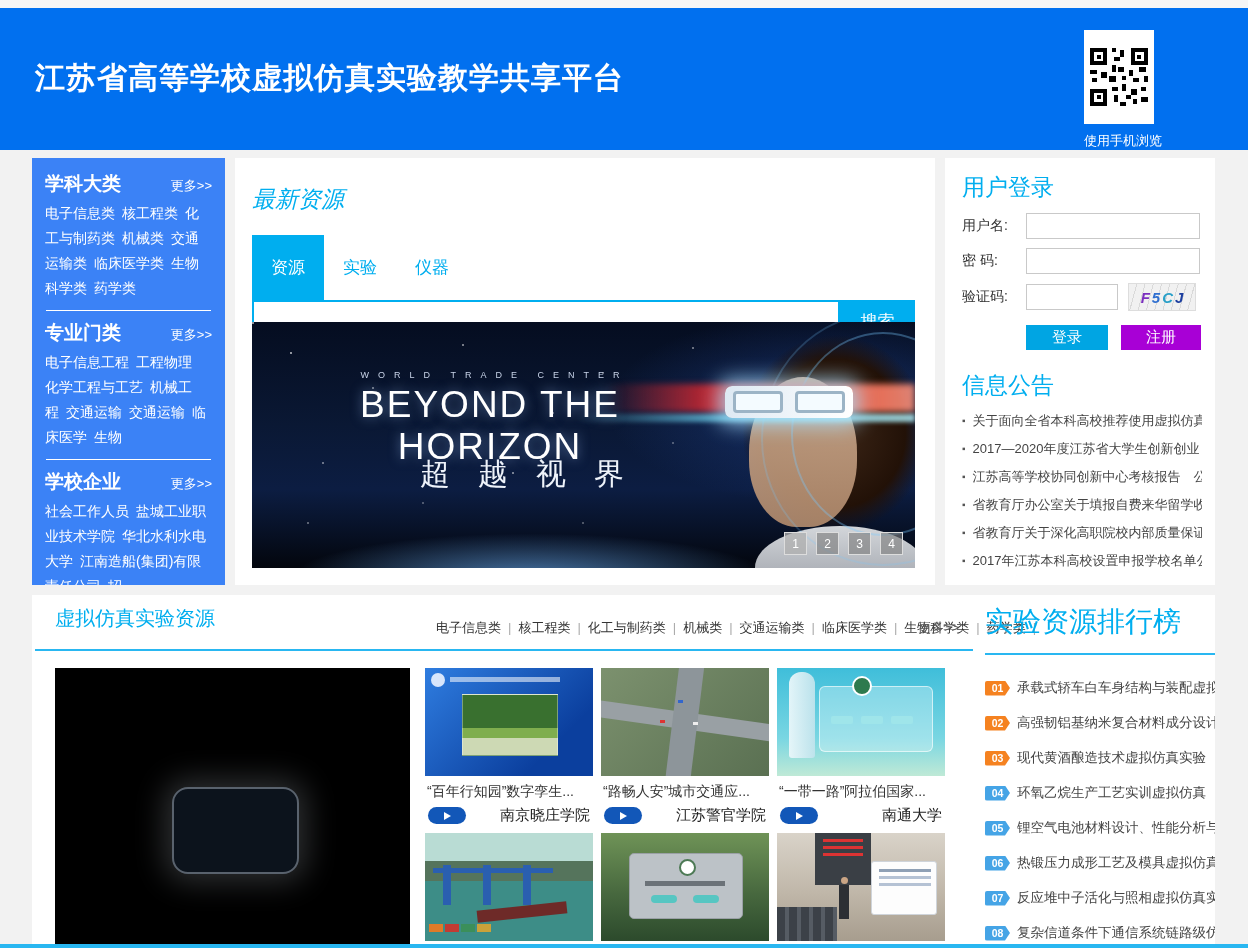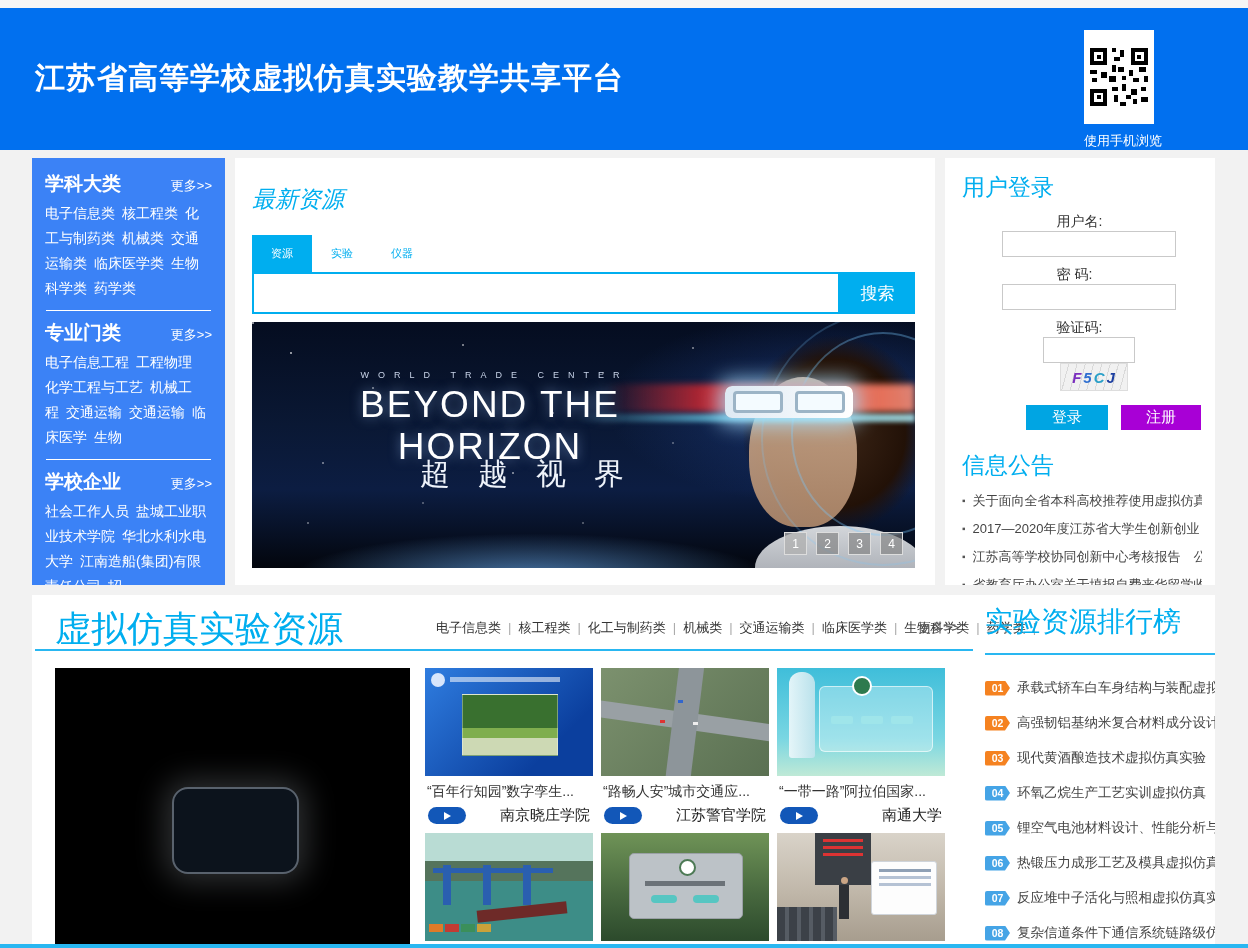--- a/index.html
+++ b/index.html
@@ -23,21 +23,21 @@
   .side-title{font-size:19px;font-weight:bold;}
   .side-more{font-size:13px;color:#fff;cursor:pointer;}
   .side-items{font-size:14px;line-height:25px;}
   .side-items span{margin-right:7px;cursor:pointer;}
   .side-divider{border-top:1px solid #fff;margin:9px 1px 2px;}
 
   
   .center-panel{position:absolute;left:235px;top:158px;width:700px;height:427px;background:#fff;overflow:hidden;}
   .latest-title{margin:26px 0 0 17px;color:#00aeef;font-size:23px;font-weight:normal;font-style:italic;}
   .tabs{display:flex;margin:20px 0 0 17px;align-items:flex-end;}
-  .tab{height:29px;line-height:29px;padding:4px 19px;font-size:11px;color:#00aeef;cursor:pointer;}
+  .tab{height:29px;line-height:29px;padding:18px 19px;font-size:17px;color:#00aeef;cursor:pointer;}
   .tab.active{background:#00aeef;color:#fff;}
   .search-row{display:flex;margin:0 0 0 17px;width:663px;box-sizing:border-box;}
   .search-input{flex:1;height:42px;border:2px solid #00aeef;box-sizing:border-box;outline:none;font-size:16px;padding:0 10px;}
   .search-btn{width:75px;height:42px;background:#00aeef;color:#fff;border:none;font-size:17px;cursor:pointer;}
 
   
   .banner{position:absolute;left:17px;top:164px;width:663px;height:246px;overflow:hidden;cursor:pointer;
     background:
       radial-gradient(ellipse 60% 30% at 42% 104%, rgba(110,180,255,.65), transparent 60%),
       radial-gradient(ellipse 50% 60% at 86% 35%, rgba(35,70,150,.55), transparent 65%),
@@ -71,39 +71,39 @@
   .ring.r1{right:-60px;top:10px;width:180px;height:200px;}
   .ring.r2{right:-90px;top:-10px;width:240px;height:250px;border-color:rgba(120,200,255,.22);}
   .pager{position:absolute;right:12px;bottom:13px;display:flex;gap:9px;}
   .pg{width:21px;height:21px;border:1px solid #ddd;background:rgba(125,125,125,.62);color:#fff;font-size:12px;
       display:flex;align-items:center;justify-content:center;cursor:pointer;}
   .pg.active{background:rgba(175,175,175,.75);}
 
   
   .right-panel{position:absolute;left:945px;top:158px;width:270px;height:427px;background:#fff;overflow:hidden;}
   .panel-title{margin:14px 0 10px 17px;color:#00aeef;font-size:23px;font-weight:normal;}
-  .form-row{display:flex;align-items:center;margin:0 0 9px 17px;flex-direction:column;}
+  .form-row{display:flex;align-items:center;margin:0 0 9px 17px;}
   .form-label{width:64px;font-size:14px;color:#333;}
   .form-input{width:174px;height:26px;border:1px solid #c9c9c9;box-sizing:border-box;outline:none;padding:0 6px;font-size:13px;}
   .form-input.small{width:92px;}
   .captcha{width:68px;height:28px;margin-left:10px;display:flex;align-items:center;justify-content:center;gap:2px;cursor:pointer;
     background:repeating-linear-gradient(105deg,#f1f1f1 0 7px,#d9d9d9 7px 8px);border:1px solid #ddd;box-sizing:border-box;
     font-weight:bold;font-size:15px;font-style:italic;}
   .cch1{color:#7b2fbf;} .cch2{color:#2f6fd0;} .cch3{color:#2aa0c8;} .cch4{color:#1d3fa0;}
   .btn-row{margin:14px 0 0 81px;display:flex;gap:13px;}
   .login-btn{width:82px;height:25px;background:#00a5e3;color:#fff;border:none;font-size:15px;cursor:pointer;}
   .reg-btn{width:80px;height:25px;background:#a800d6;color:#fff;border:none;font-size:15px;cursor:pointer;}
   .notice-title{margin:20px 0 6px 17px;}
   .notice-list{list-style:none;margin:6px 0 0 17px;padding:0;width:240px;}
   .notice-list li{font-size:13px;color:#444;line-height:28px;white-space:nowrap;overflow:hidden;cursor:pointer;}
   .notice-list li::before{content:"▪";color:#555;font-size:10px;margin-right:7px;vertical-align:1px;}
 
   
   .bottom-panel{position:absolute;left:32px;top:595px;width:1183px;height:353px;background:#fff;overflow:hidden;}
-  .res-title{position:absolute;left:23px;top:10px;margin:0;color:#00aeef;font-size:36px;font-weight:normal;}
+  .res-title{position:absolute;left:23px;top:10px;margin:0;color:#00aeef;font-size:20px;font-weight:normal;}
   .cats{position:absolute;left:404px;top:24px;font-size:13px;color:#333;white-space:nowrap;}
   .cat{cursor:pointer;}
   .cat::after{content:"|";color:#aaa;margin:0 7px;}
   .res-more{position:absolute;left:886px;top:24px;font-size:13px;color:#555;cursor:pointer;}
   .res-underline{position:absolute;left:3px;top:54px;width:938px;height:2px;background:#29b7f1;}
   .player{position:absolute;left:23px;top:73px;width:355px;height:280px;background:#000;cursor:pointer;}
   .player-glow{position:absolute;left:117px;top:119px;width:123px;height:83px;border-radius:16px;
       background:#0c131c;border:2px solid #59626d;box-shadow:0 0 30px 8px rgba(205,215,225,.22);}
 
   .cards{position:absolute;left:393px;top:73px;width:520px;display:grid;

